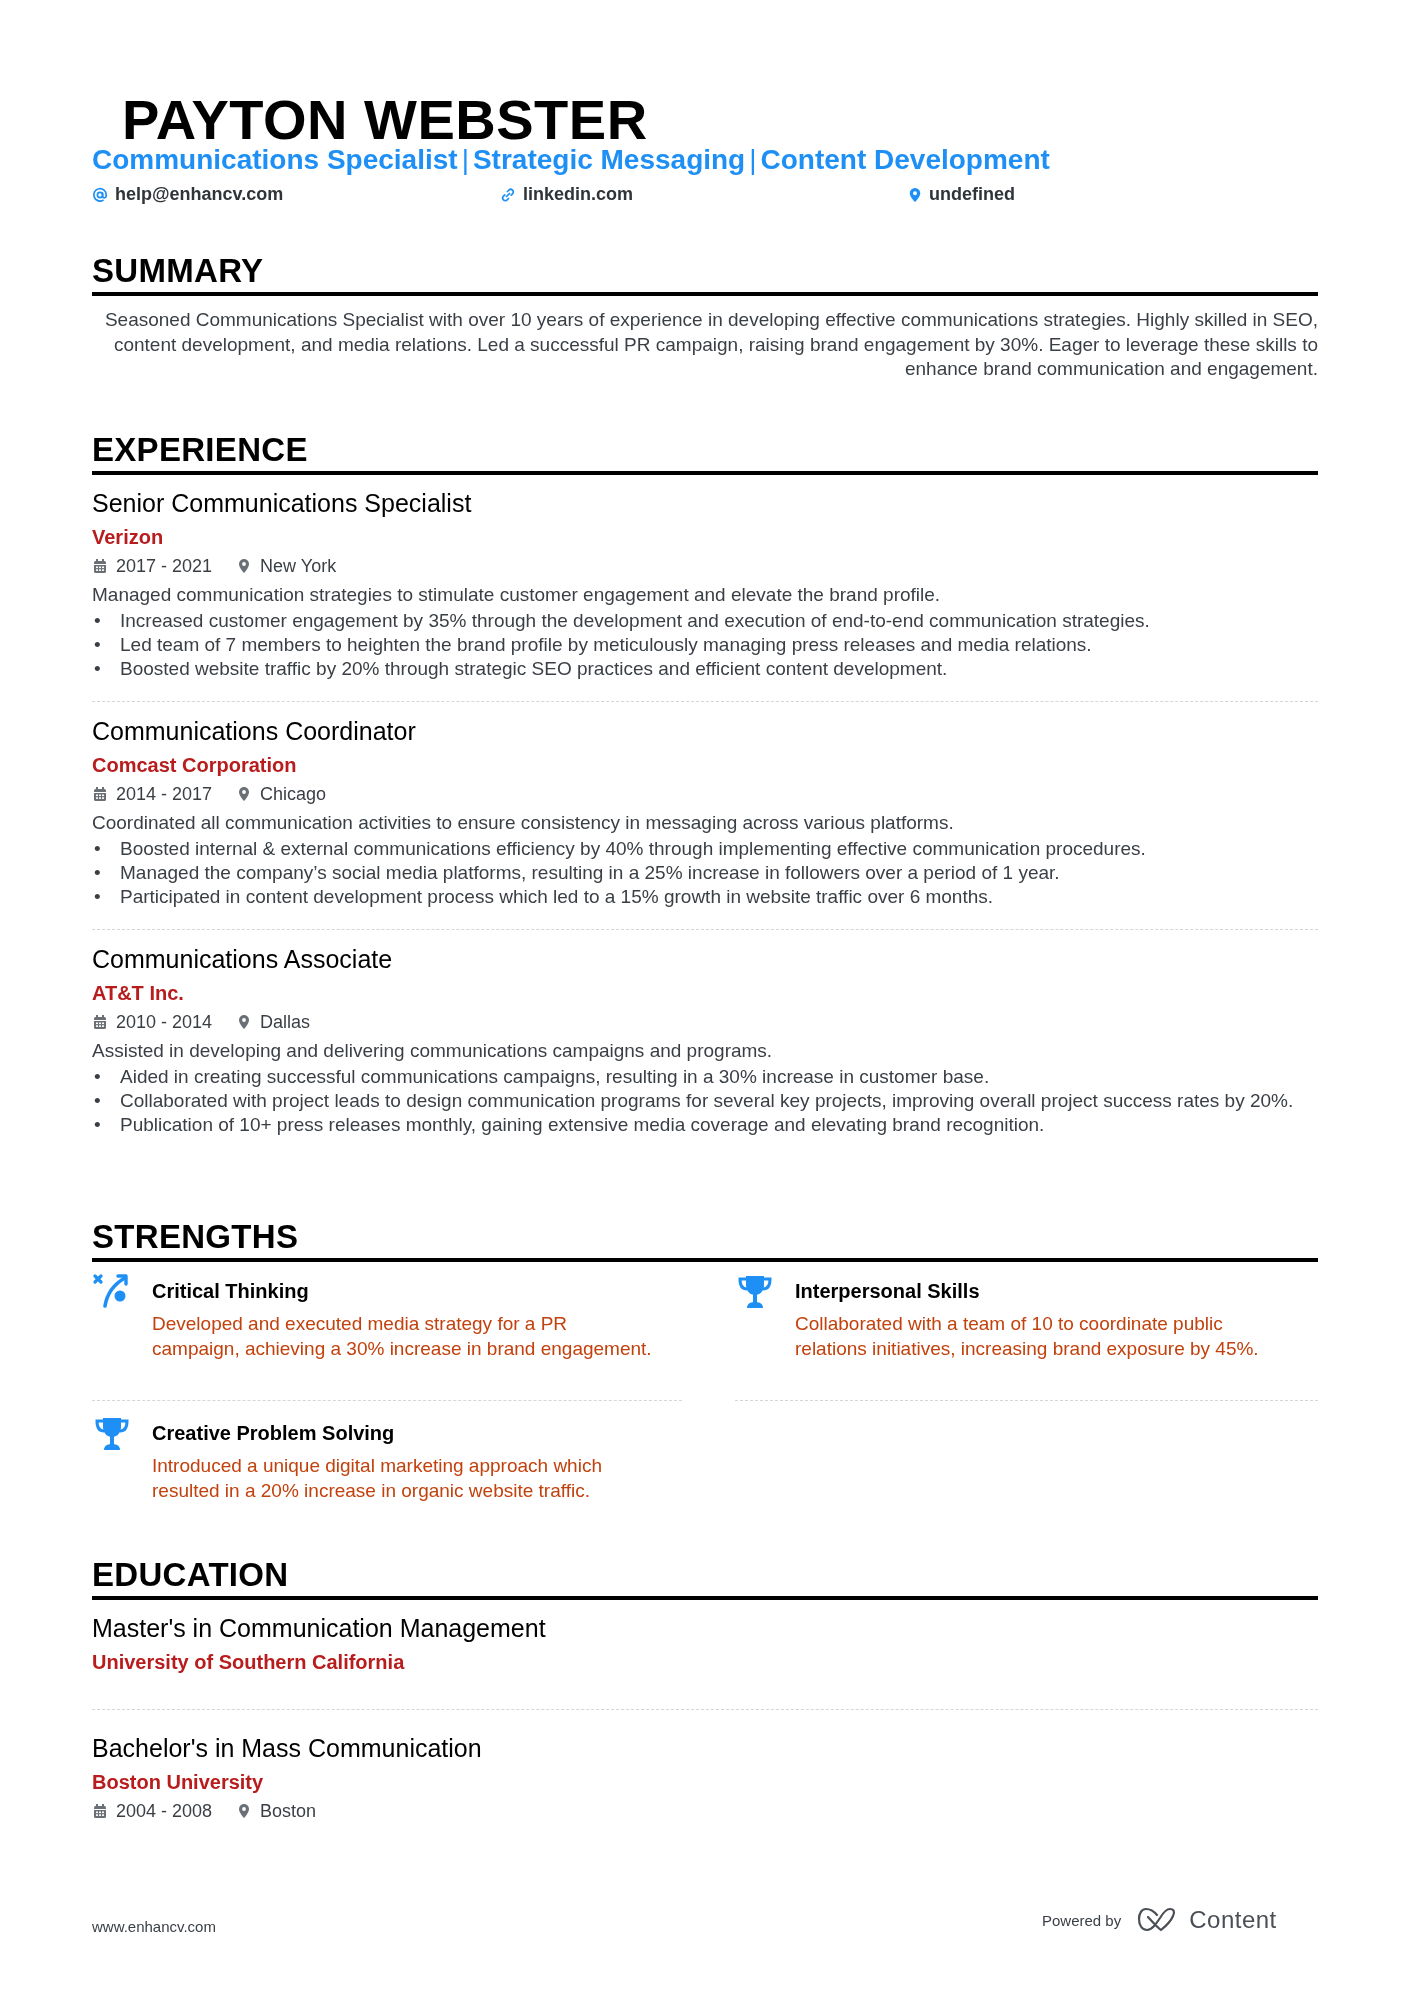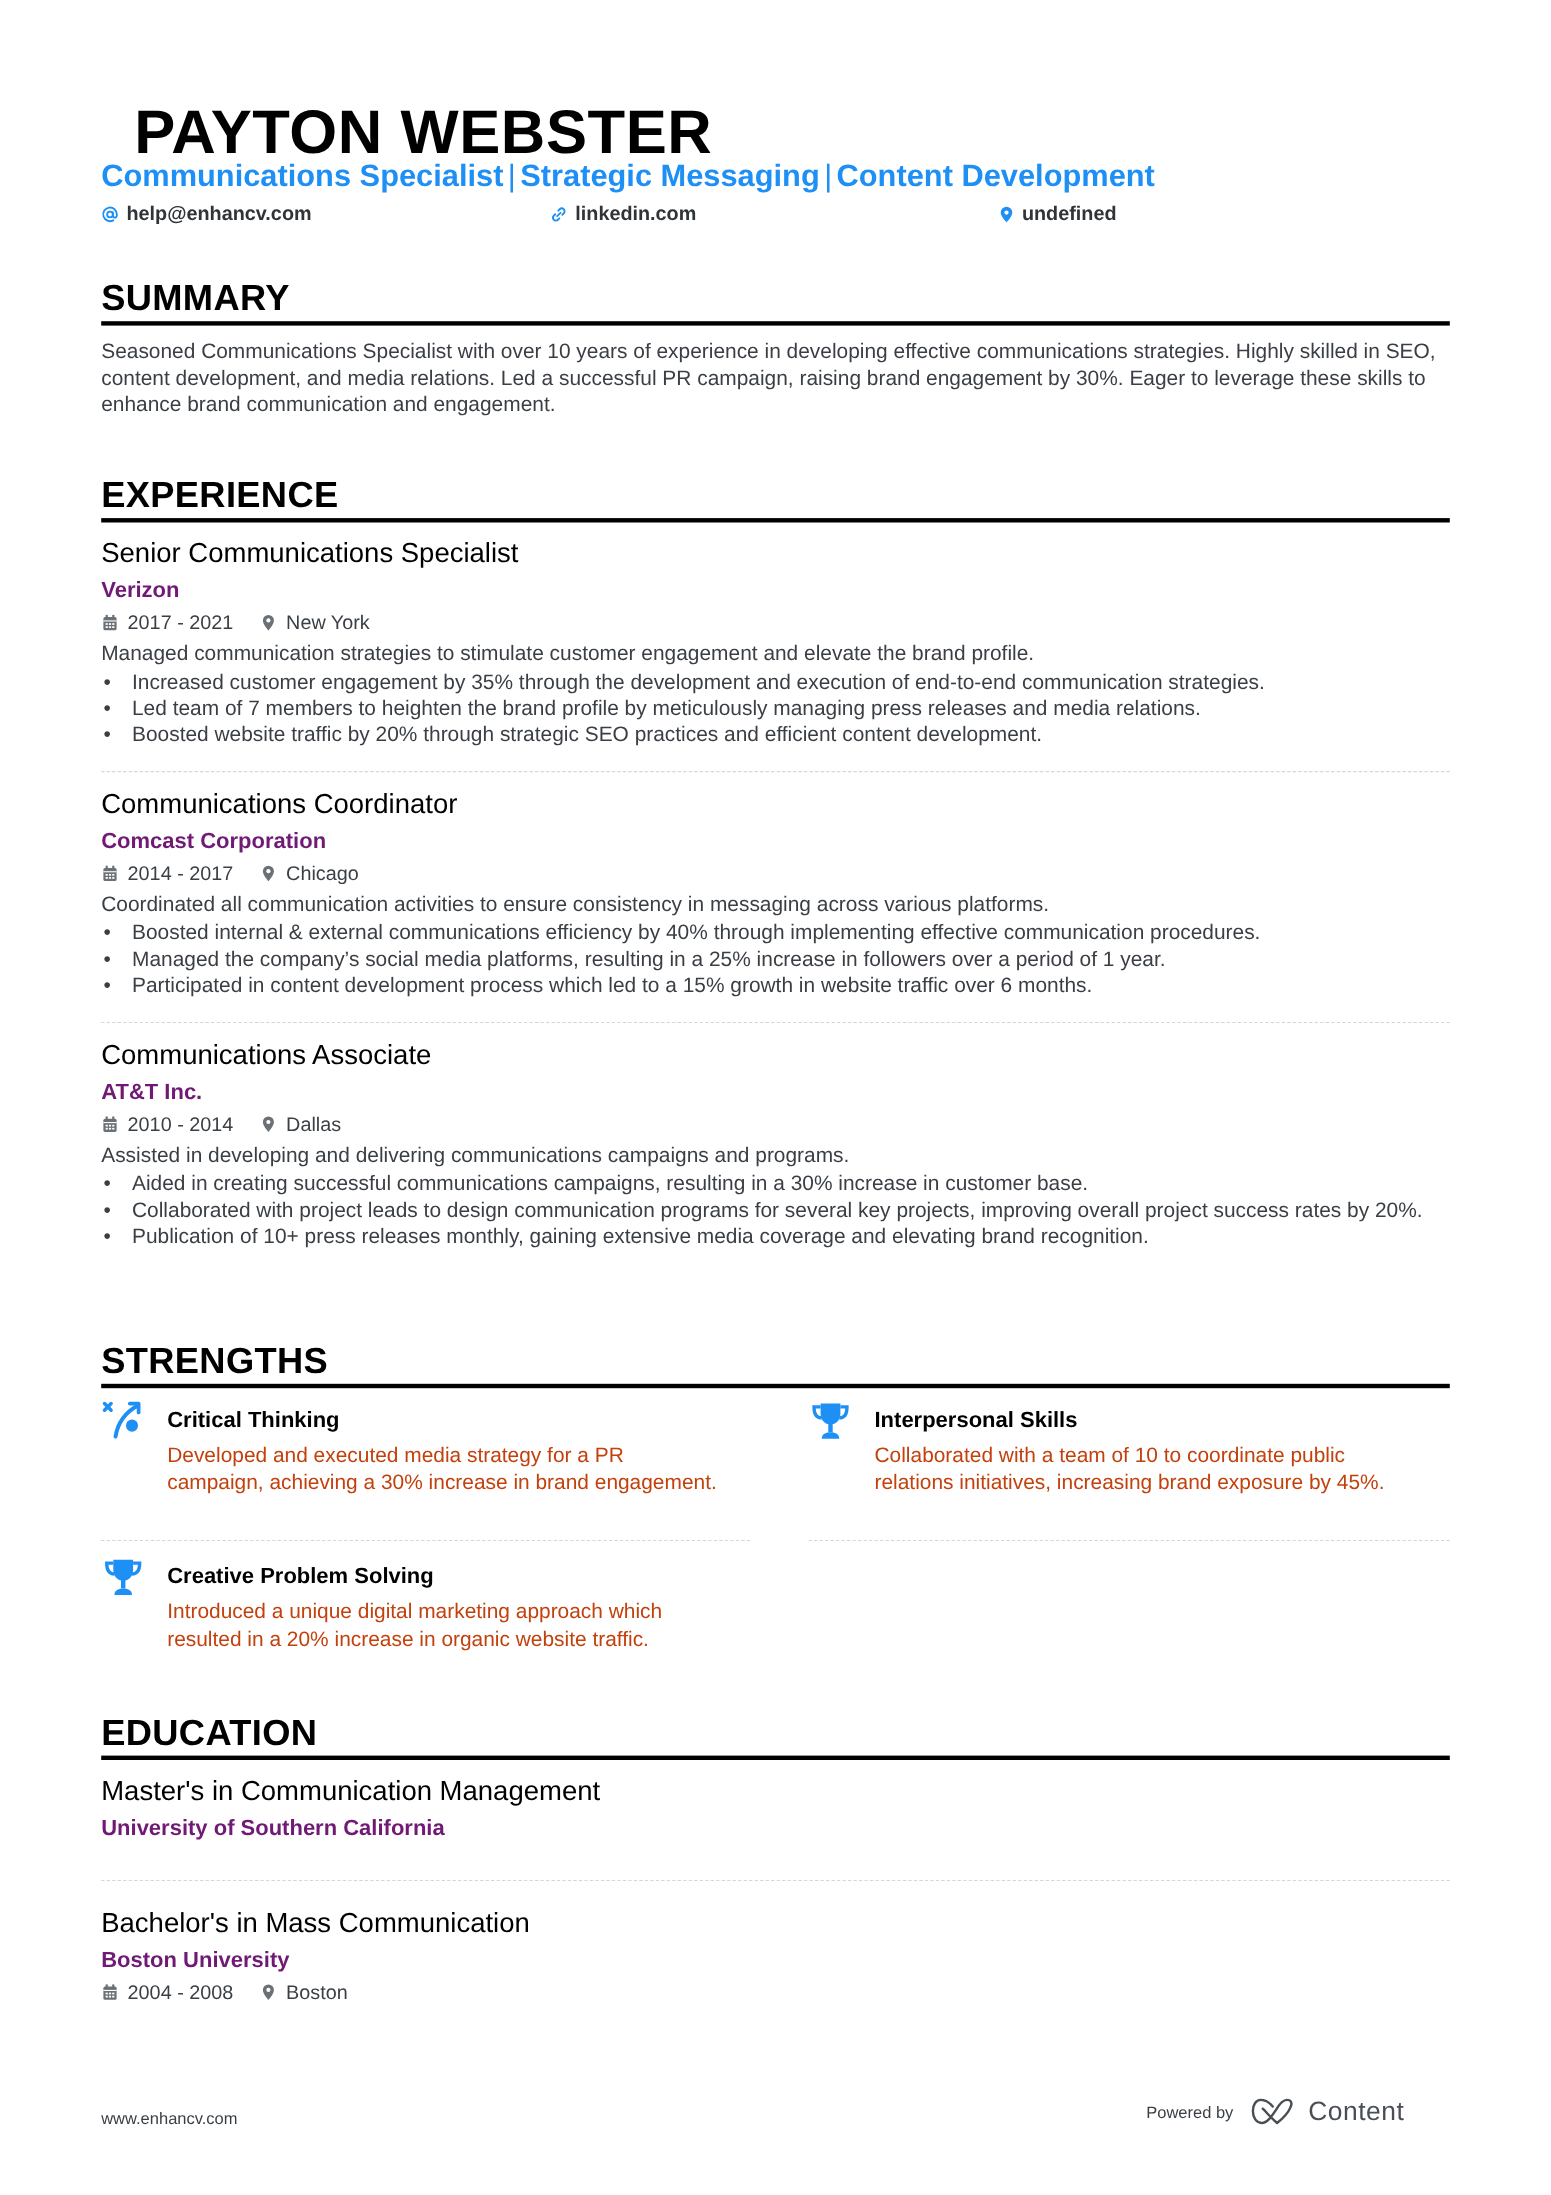--- a/index.html
+++ b/index.html
@@ -11,25 +11,25 @@
   .tagline { position: absolute; top: 142px; left: 0; font-size: 28px; font-weight: 700; color: #1e90f5; line-height: 36px; white-space: nowrap; }
   .tagline .sep { color: #1e90f5; font-weight: 400; margin: 0 4px; }
   .contacts { position: absolute; top: 184px; left: 0; width: 1226px; height: 24px; }
   .contact { position: absolute; top: 0; display: flex; align-items: center; gap: 7px; font-size: 18px; font-weight: 700; color: #2f3439; }
   .contact svg { display: block; }
 
   .section-head { position: absolute; left: 0; width: 1226px; }
   .section-head h2 { margin: 0; font-size: 33px; font-weight: 700; color: #000; line-height: 38px; letter-spacing: 0.3px; }
   .section-head .rule { position: absolute; left: 0; top: 40px; width: 1226px; height: 4px; background: #000; }
 
-  .summary { position: absolute; top: 308px; left: 0; width: 1226px; font-size: 19px; line-height: 24.5px; color: #3a3f45; margin: 0; }
+  .summary { position: absolute; top: 308px; left: 0; width: 1226px; font-size: 19px; line-height: 24.5px; color: #3a3f45; margin: 0; text-align: right; }
 
   .entry { position: absolute; left: 0; width: 1226px; }
   .entry .title { font-size: 25px; color: #000; line-height: 32px; margin: 0; }
-  .entry .org { font-size: 20px; font-weight: 700; color: #701a75; line-height: 28px; margin-top: 4px; }
+  .entry .org { font-size: 20px; font-weight: 700; color: #b91c1c; line-height: 28px; margin-top: 4px; }
   .entry .meta { display: flex; align-items: center; font-size: 18px; color: #3a3f45; line-height: 26px; margin-top: 2px; }
   .entry .meta .m { display: flex; align-items: center; gap: 8px; margin-right: 24px; }
   .entry .desc { font-size: 19px; line-height: 24px; margin-top: 4px; color: #3a3f45; }
   .entry ul { list-style: none; padding: 0; margin: 2px 0 0 0; }
   .entry li { position: relative; padding-left: 28px; font-size: 19px; line-height: 24px; color: #3a3f45; }
   .entry li::before { content: "•"; position: absolute; left: 2px; top: 0; color: #3a3f45; }
   .divider { position: absolute; left: 0; width: 1226px; border-top: 1.5px dashed #d4d6d9; height: 0; }
 
   .strength { position: absolute; width: 560px; }
   .strength .icon { position: absolute; left: 0; top: 0; width: 40px; height: 40px; }

